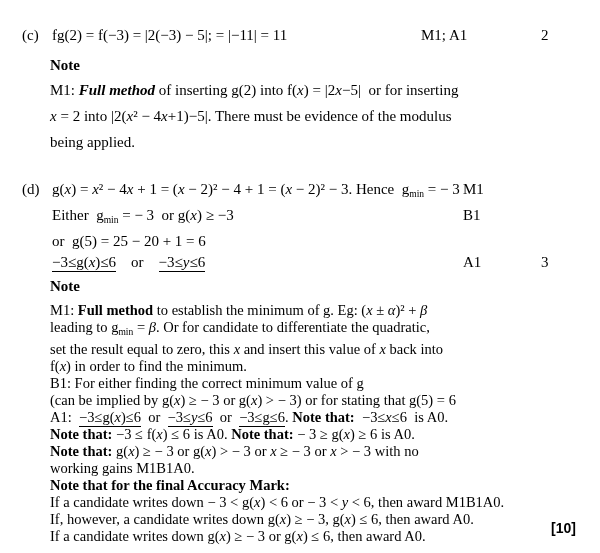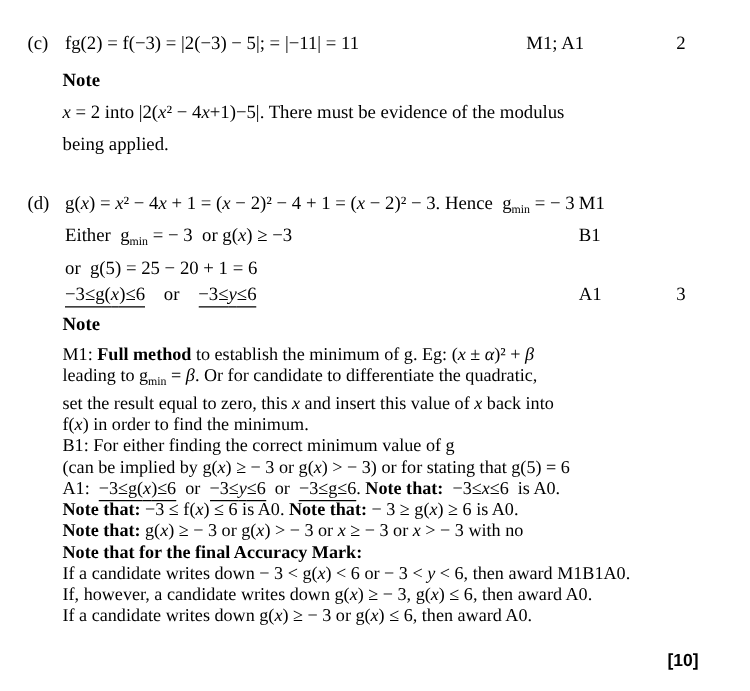--- a/index.html
+++ b/index.html
@@ -28,41 +28,42 @@
   .dblock{margin-top:24px;}
   .drow{line-height:21px;}
   .drow .content{white-space:nowrap;}
   .note-d{margin-top:7px;font-size:14.5px;}
   .note-d .note-line{line-height:17px;white-space:nowrap;}
   .rich .b{font-weight:bold;}
   .rich .i{font-style:italic;}
   .rich .u{border-bottom:1.4px solid #000;padding-bottom:1px;}
   .rich .sb{font-size:9.5px;vertical-align:-3px;}
   .grand-total{
-    position:absolute;left:534px;top:520px;
+    position:absolute;left:551px;top:520px;
     font-family:"Liberation Sans", sans-serif;
     font-weight:bold;font-size:14px;
   }
 </style>
 </head>
 <body>
 
 <div class="page">
 
   <div class="row part-c">
     <span class="plabel">(c)</span>
     <span class="content rich"><span>fg(2) = f(−3) = </span><span>|2(−3) − 5|</span><span>; = </span><span>|−11|</span><span> = 11</span></span>
     <span class="mark mark-wide">M1; A1</span>
     <span class="total">2</span>
   </div>
 
   <div class="row nh nh-c">
     <span class="note-header">Note</span>
   </div>
   <div class="note-block note-c">
+    <div class="note-line rich"><span>M1: </span><span class="b i">Full method</span><span> of inserting g(2) into f(</span><span class="i">x</span><span>) = </span><span>|2</span><span class="i">x</span><span>−5|</span><span>&nbsp; or for inserting</span></div>
     <div class="note-line rich"><span class="i">x</span><span> = 2 into </span><span>|2(</span><span class="i">x</span><span>² − 4</span><span class="i">x</span><span>+1)−5|</span><span>. There must be evidence of the modulus</span></div>
     <div class="note-line rich"><span>being applied.</span></div>
   </div>
 
   <div class="dblock">
     <div class="row drow">
       <span class="plabel">(d)</span>
       <span class="content rich"><span>g(</span><span class="i">x</span><span>) = </span><span class="i">x</span><span>² − 4</span><span class="i">x</span><span> + 1 = (</span><span class="i">x</span><span> − 2)² − 4 + 1 = (</span><span class="i">x</span><span> − 2)² − 3. Hence&nbsp; g</span><span class="sb">min</span><span> = − 3</span></span>
       <span class="mark">M1</span>
     </div>
@@ -86,20 +87,21 @@
   <div class="note-block note-d">
     <div class="note-line rich"><span>M1: </span><span class="b">Full method</span><span> to establish the minimum of g. Eg: (</span><span class="i">x</span><span> ± </span><span class="i">α</span><span>)² + </span><span class="i">β</span></div>
     <div class="note-line rich"><span>leading to g</span><span class="sb">min</span><span> = </span><span class="i">β</span><span>. Or for candidate to differentiate the quadratic,</span></div>
     <div class="note-line rich"><span>set the result equal to zero, this </span><span class="i">x</span><span> and insert this value of </span><span class="i">x</span><span> back into</span></div>
     <div class="note-line rich"><span>f(</span><span class="i">x</span><span>) in order to find the minimum.</span></div>
     <div class="note-line rich"><span>B1: For either finding the correct minimum value of g</span></div>
     <div class="note-line rich"><span>(can be implied by g(</span><span class="i">x</span><span>) ≥ − 3 or g(</span><span class="i">x</span><span>) &gt; − 3) or for stating that g(5) = 6</span></div>
     <div class="note-line rich"><span>A1:&nbsp; </span><span class="u">−3≤g(</span><span class="i u">x</span><span class="u">)≤6</span><span>&nbsp; or&nbsp; </span><span class="u">−3≤</span><span class="i u">y</span><span class="u">≤6</span><span>&nbsp; or&nbsp; </span><span class="u">−3≤g≤6</span><span>. </span><span class="b">Note that:</span><span>&nbsp; −3≤</span><span class="i">x</span><span>≤6&nbsp; is A0.</span></div>
     <div class="note-line rich"><span class="b">Note that:</span><span> −3 ≤ f(</span><span class="i">x</span><span>) ≤ 6 is A0. </span><span class="b">Note that:</span><span> − 3 ≥ g(</span><span class="i">x</span><span>) ≥ 6 is A0.</span></div>
     <div class="note-line rich"><span class="b">Note that:</span><span> g(</span><span class="i">x</span><span>) ≥ − 3 or g(</span><span class="i">x</span><span>) &gt; − 3 or </span><span class="i">x</span><span> ≥ − 3 or </span><span class="i">x</span><span> &gt; − 3 with no</span></div>
+    <div class="note-line rich"><span>working gains M1B1A0.</span></div>
     <div class="note-line rich"><span class="b">Note that for the final Accuracy Mark:</span></div>
     <div class="note-line rich"><span>If a candidate writes down − 3 &lt; g(</span><span class="i">x</span><span>) &lt; 6 or − 3 &lt; </span><span class="i">y</span><span> &lt; 6, then award M1B1A0.</span></div>
     <div class="note-line rich"><span>If, however, a candidate writes down g(</span><span class="i">x</span><span>) ≥ − 3, g(</span><span class="i">x</span><span>) ≤ 6, then award A0.</span></div>
     <div class="note-line rich"><span>If a candidate writes down g(</span><span class="i">x</span><span>) ≥ − 3 or g(</span><span class="i">x</span><span>) ≤ 6, then award A0.</span></div>
   </div>
 
   <div class="grand-total">[10]</div>
 
 </div>
 

